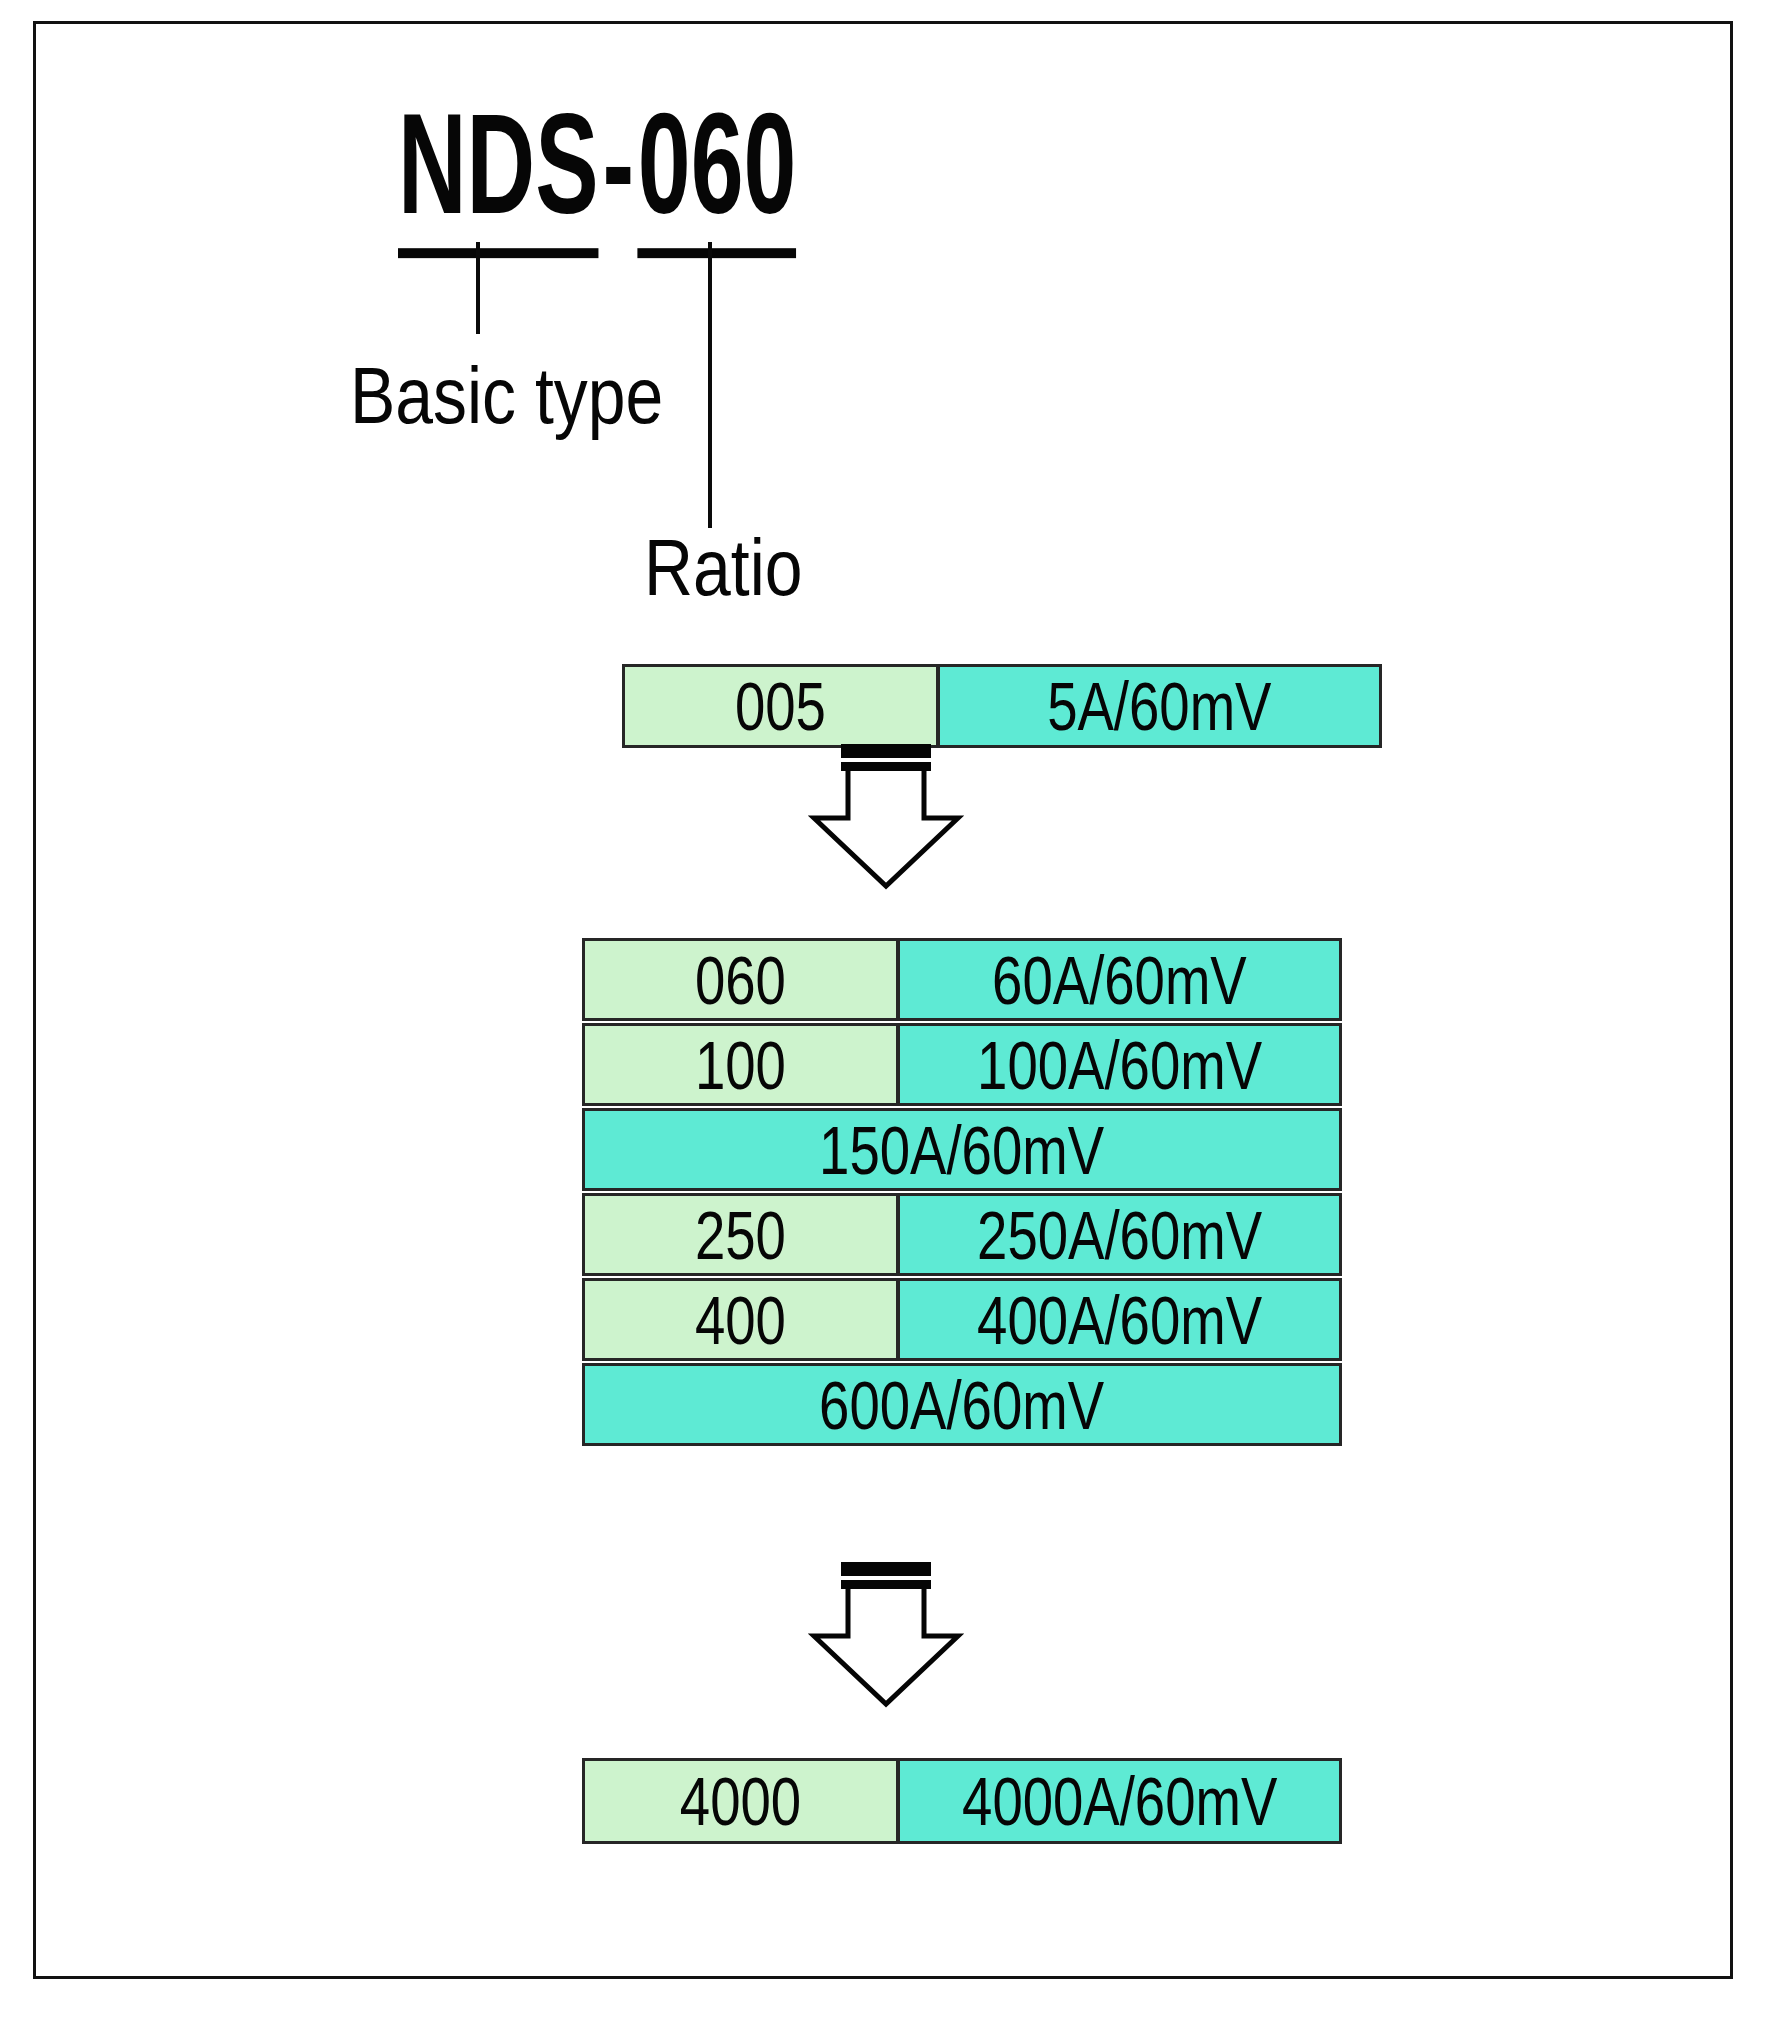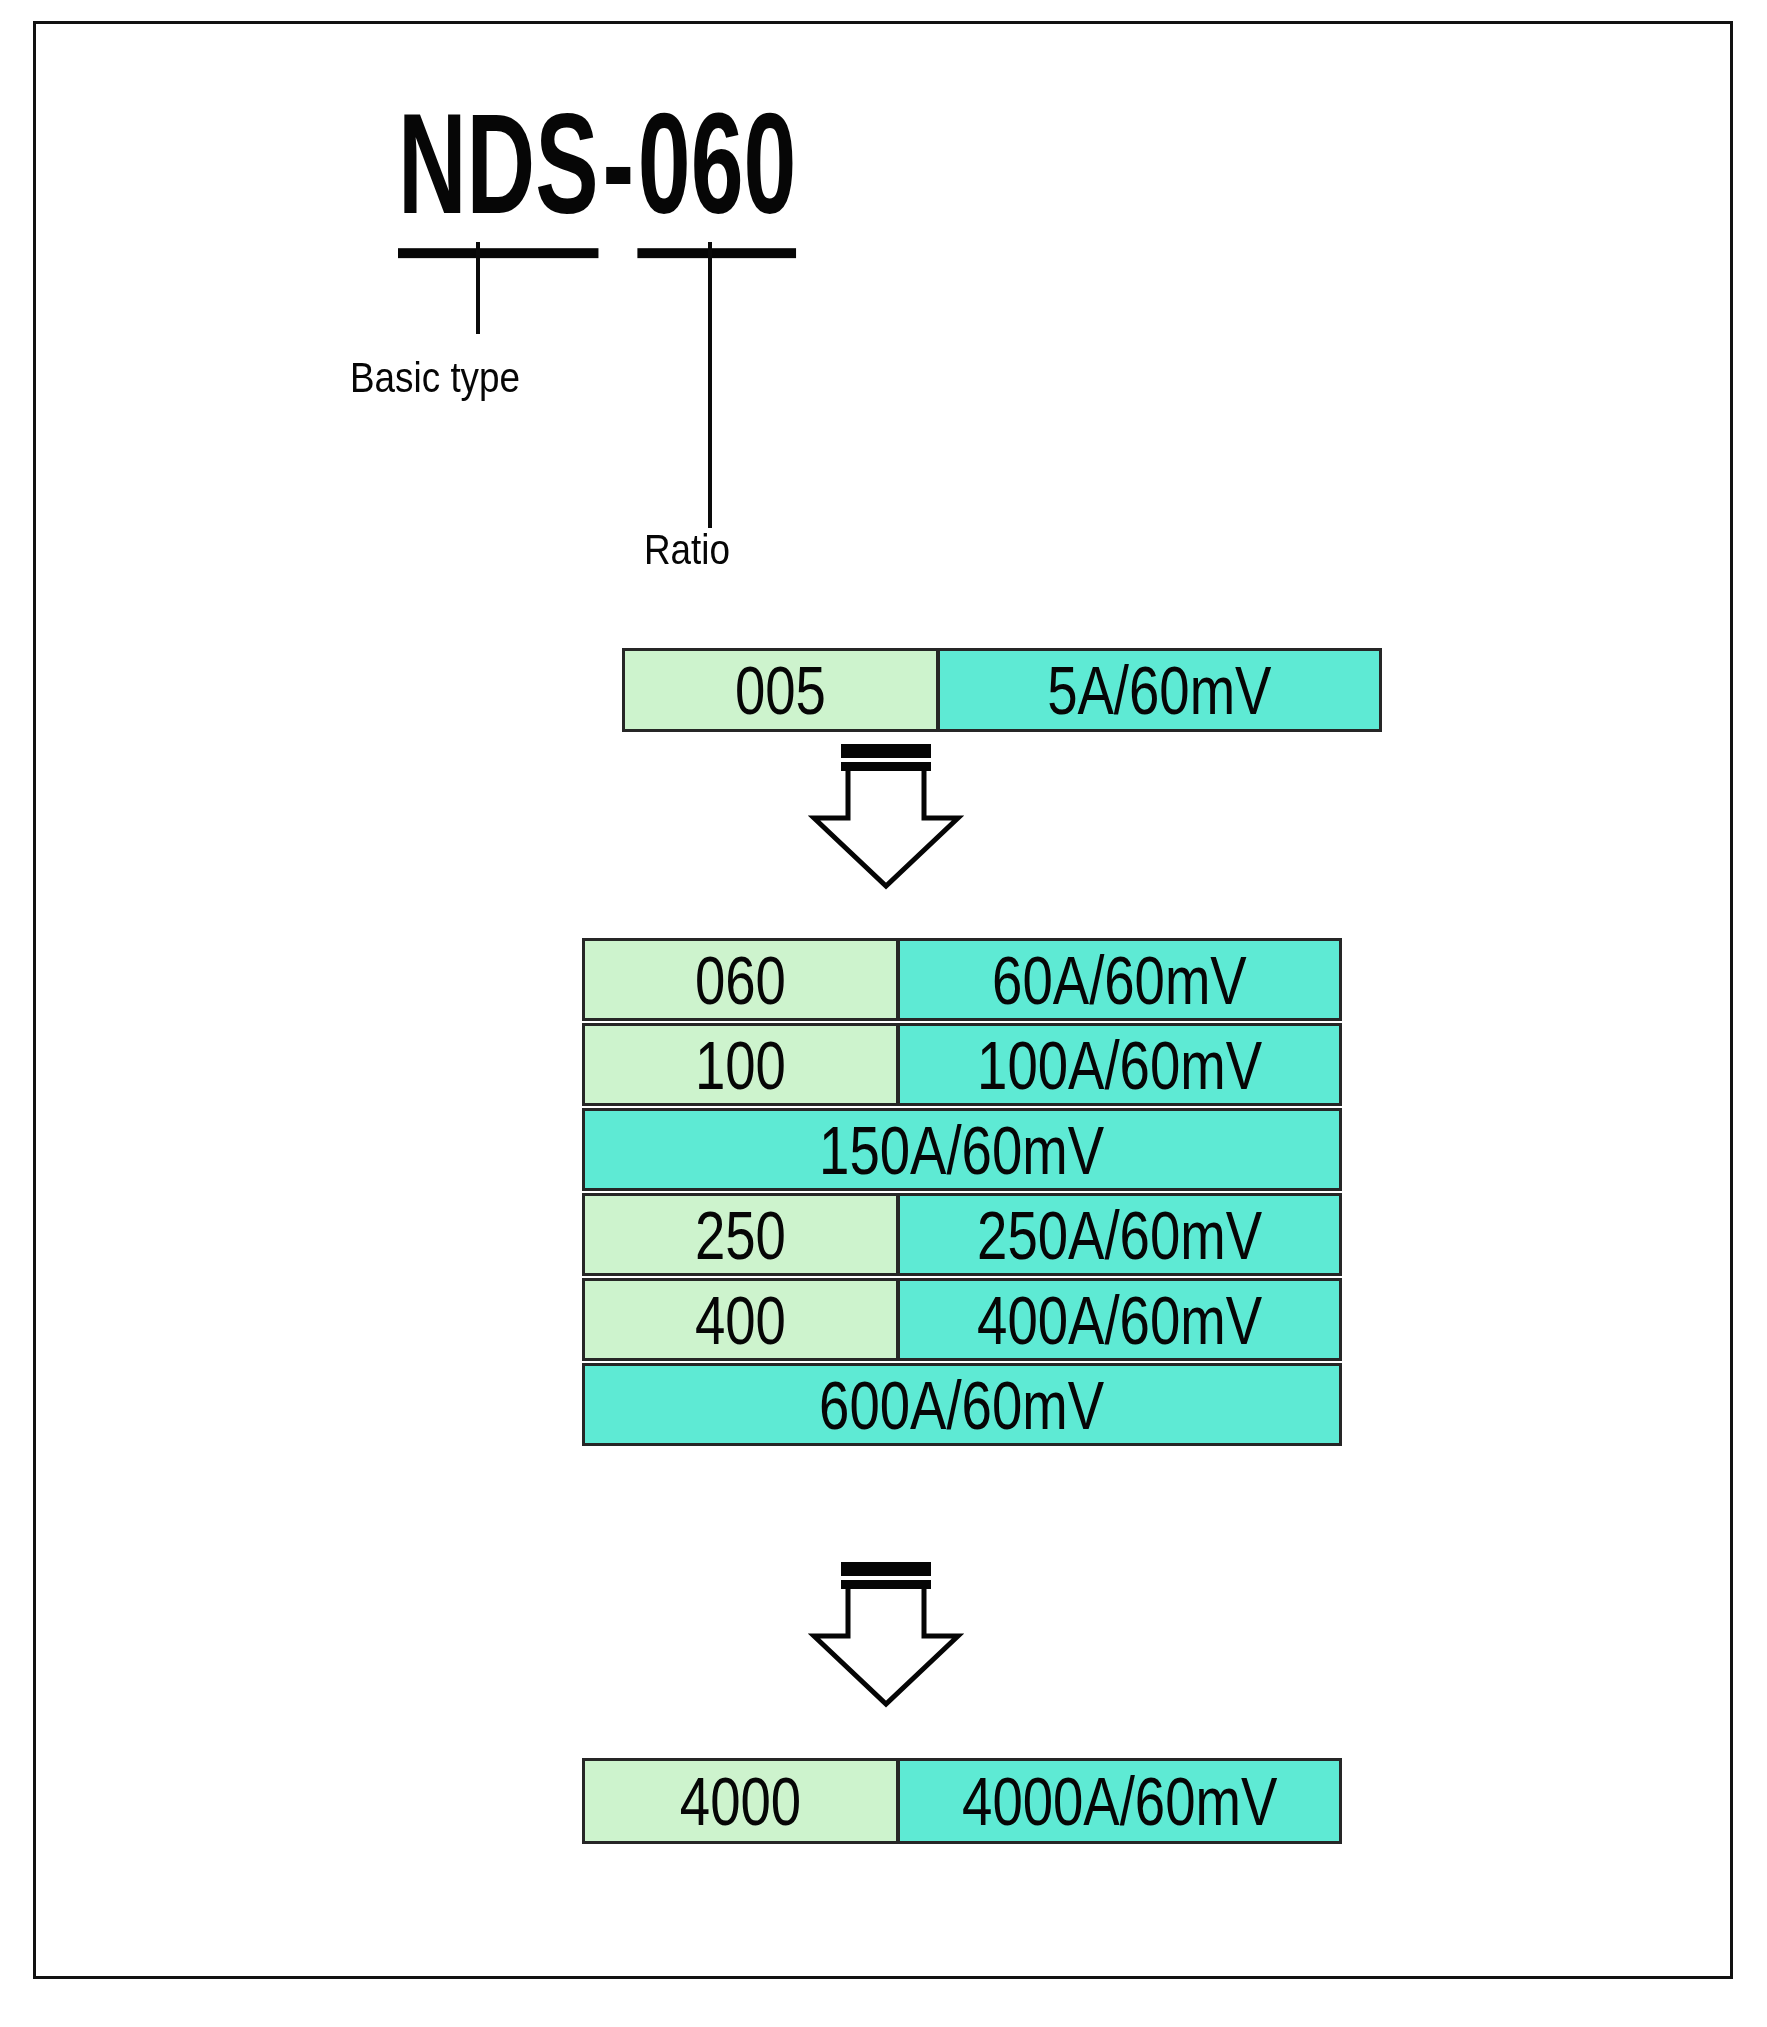--- a/index.html
+++ b/index.html
@@ -37,21 +37,21 @@
   .leader {
     position: absolute;
     width: 4px;
     background: var(--line-color, #0a0a0a);
   }
   .leader-a { left: 476px; top: 242px; height: 92px; }
   .leader-b { left: 708px; top: 242px; height: 286px; }
   
   .label {
     position: absolute;
-    font-size: 38px;
+    font-size: 70px;
     color: var(--ink, #060606);
     white-space: nowrap;
     line-height: 1;
     text-align: center;
   }
   .label span {
     display: inline-block;
     transform: scale(0.97, 1.14);
     transform-origin: left top;
   }
@@ -59,21 +59,21 @@
   .label-ratio { left: 644px; top: 528px; }
   
   .tbl {
     position: absolute;
     left: 582px;
     width: 760px;
     display: flex;
     flex-direction: column;
     row-gap: 2px;
   }
-  .tbl-base { top: 648px; padding-left: 40px; }
+  .tbl-base { top: 664px; padding-left: 40px; }
   .tbl-main { top: 938px; }
   .tbl-max  { top: 1747px; }
   .row {
     display: flex;
     height: 84px;
     border: 3px solid var(--table-border, #262626);
     background: #ffffff;
     box-sizing: border-box;
   }
   .tbl-main .row { height: 83px; }

